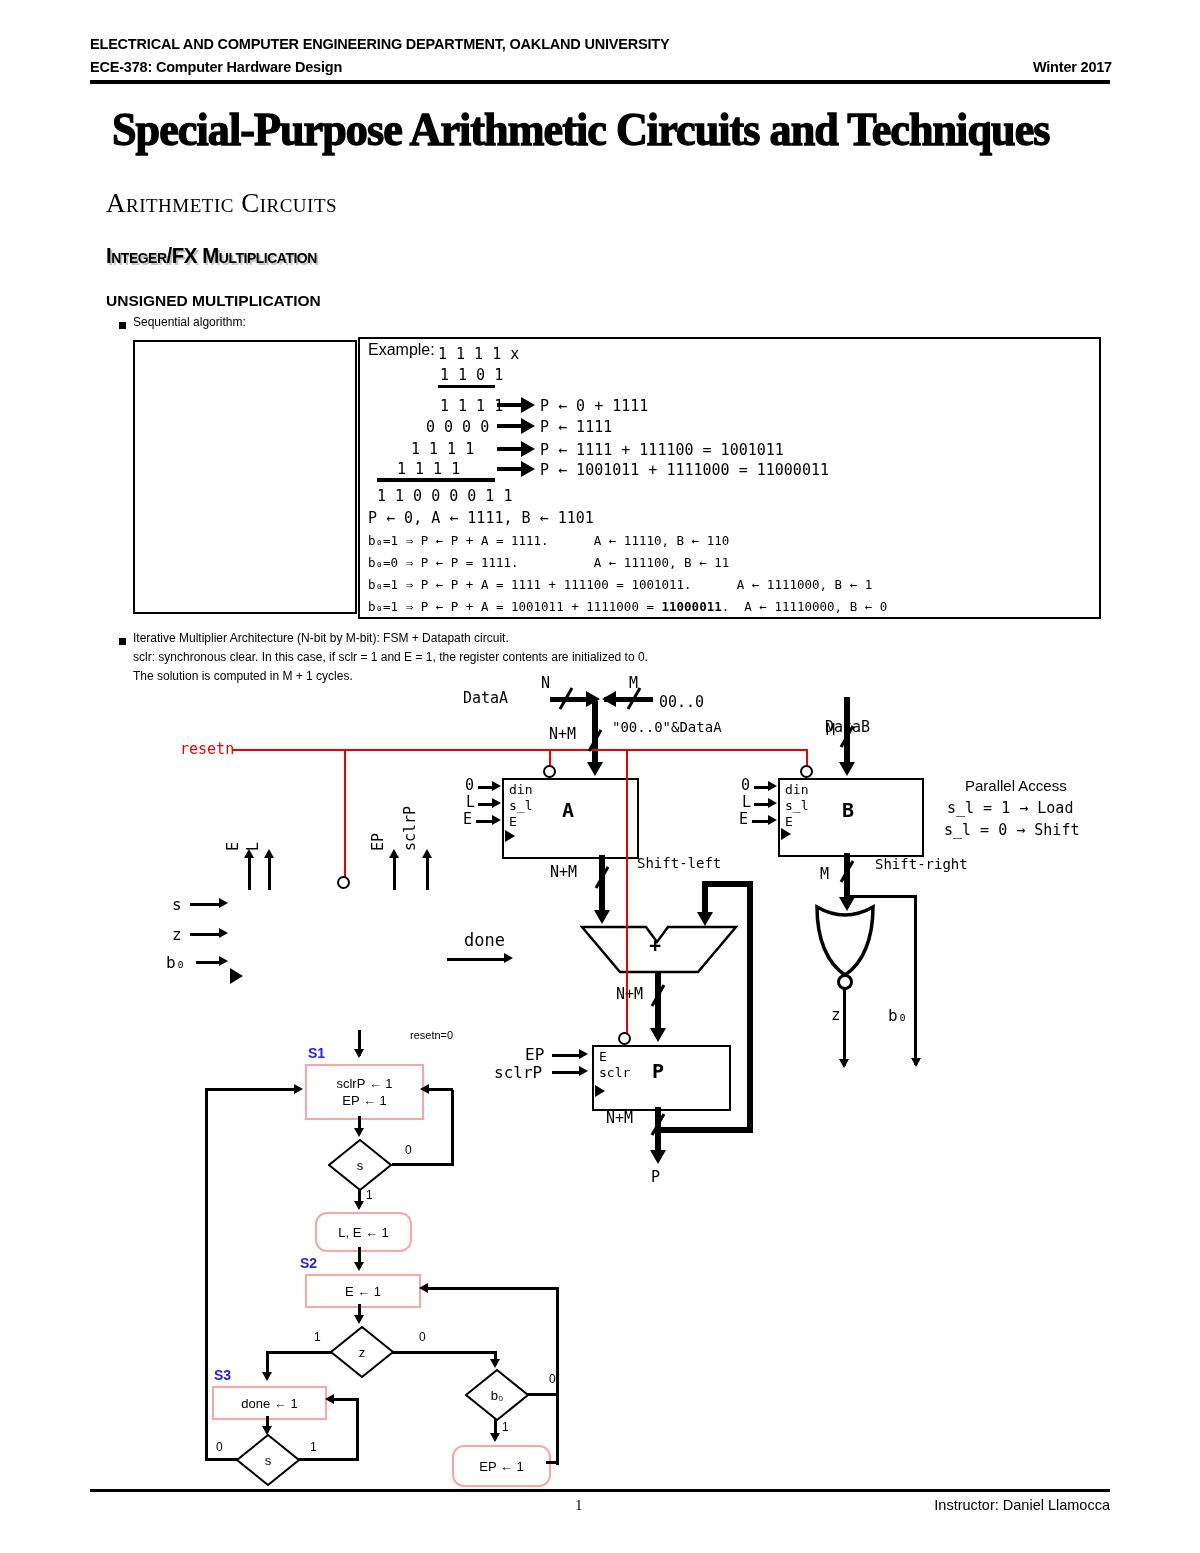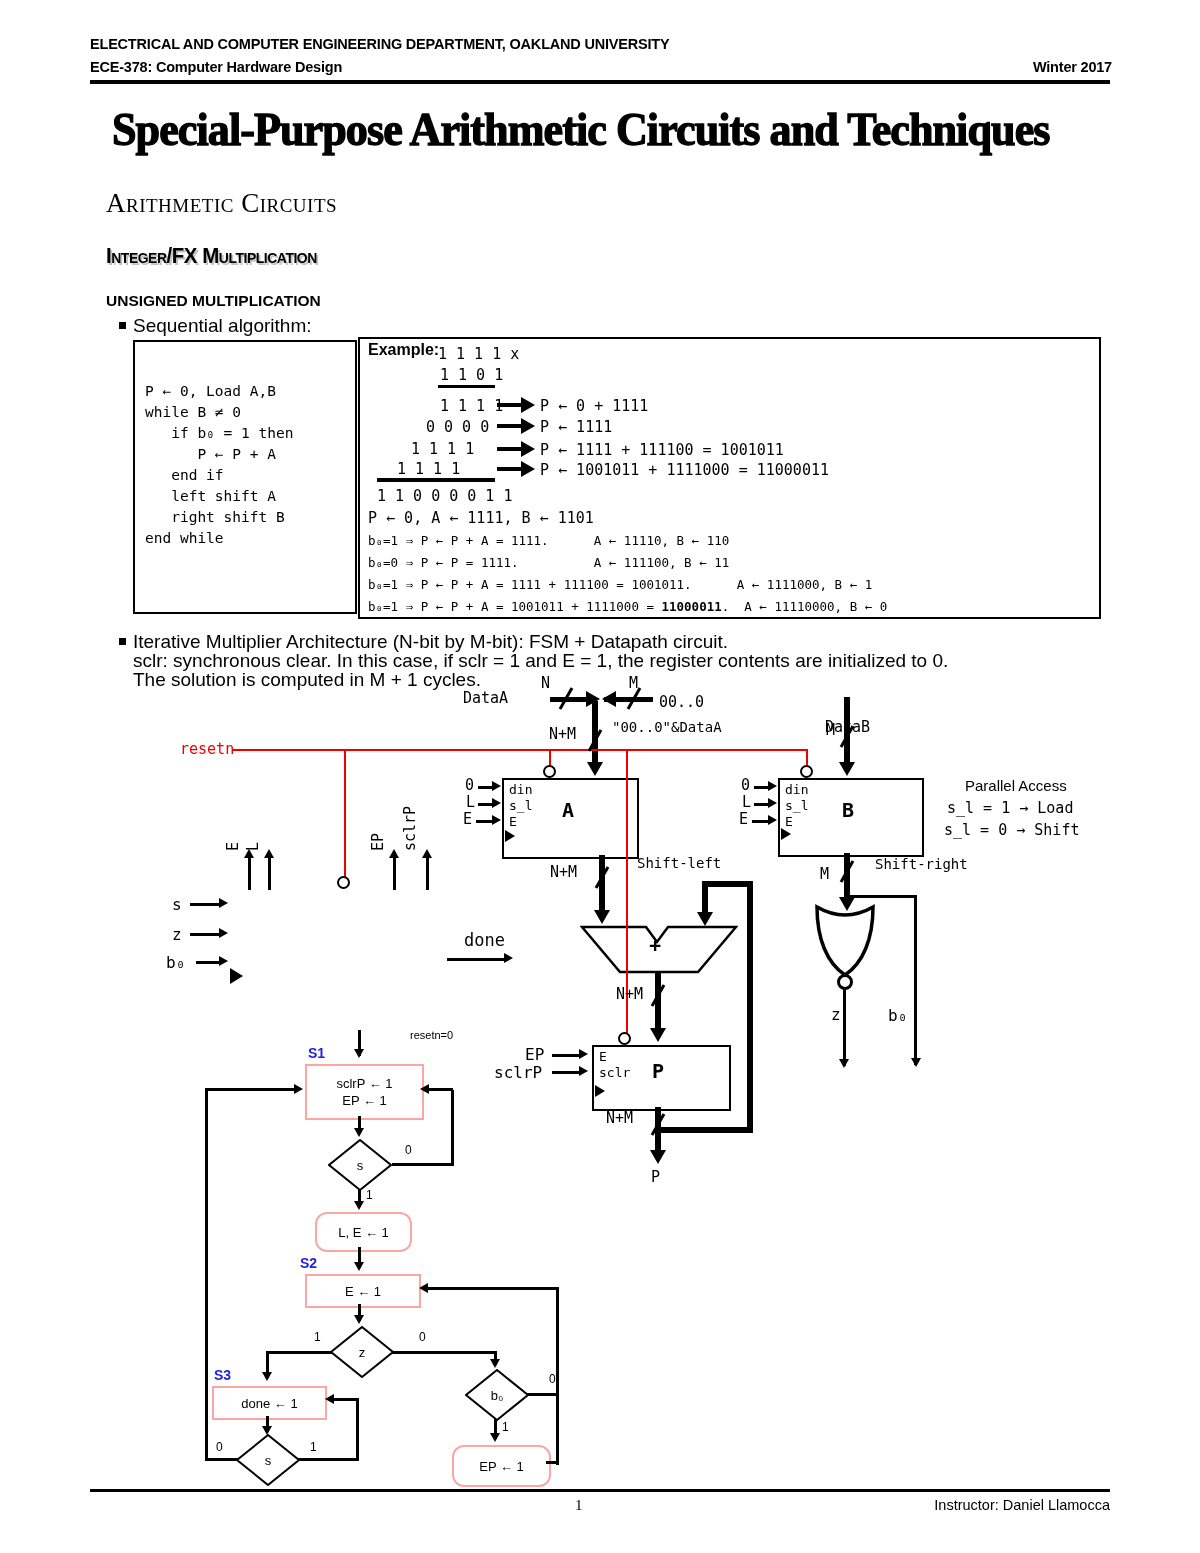--- a/index.html
+++ b/index.html
@@ -9,27 +9,27 @@
   
   .hline{font-weight:bold;font-size:14.5px;letter-spacing:-0.2px;white-space:pre;}
   .rule{background:#000;}
   
   .doctitle{font-family:"Liberation Serif",serif;font-size:46px;font-weight:bold;
             letter-spacing:-1px;-webkit-text-stroke:1.3px #000;transform:scaleX(.96);transform-origin:0 0;white-space:pre;}
   .sec1{font-family:"Liberation Serif",serif;font-size:27px;font-variant:small-caps;letter-spacing:.5px;white-space:pre;}
   .sec2{font-size:22px;font-variant:small-caps;font-weight:bold;letter-spacing:-0.5px;
         text-shadow:2px 2px 0 #c3c3c3;transform:scaleX(.93);transform-origin:0 0;white-space:pre;}
   .sec3{font-size:15.5px;font-weight:bold;white-space:pre;}
-  .body15{font-size:19px;white-space:pre;text-align:right;}
+  .body15{font-size:12px;white-space:pre;text-align:right;}
   .sqbullet{width:7px;height:7px;background:#000;}
   
   .obox{border:2px solid #000;background:#fff;}
   .mono{font-family:"DejaVu Sans Mono",monospace;white-space:pre;}
   .algo{font-size:14.5px;line-height:21px;}
-  .exlabel{font-weight:bold;font-size:16px;}
+  .exlabel{font-weight:normal;font-size:16px;}
   .m15{font-size:15px;}
   .m13{font-size:12.5px;}
   .bold{font-weight:bold;}
   
   .w{background:#000;}
   .rw{background:#ee0000;}
   .sl{width:24px;height:3px;background:#000;transform:rotate(-60deg);}
   .bub{width:9px;height:9px;background:#fff;border:2.5px solid #000;border-radius:50%;}
   .ah-r,.ah-l,.ah-u,.ah-d,.ah-rb,.ah-lb,.ah-ub,.ah-db{width:0;height:0;}
   .ah-r{border-top:5px solid transparent;border-bottom:5px solid transparent;border-left:9px solid #000;}
@@ -72,28 +72,20 @@
 
   <div class="a doctitle" style="left:112px;top:103px;">Special-Purpose Arithmetic Circuits and Techniques</div>
   <div class="a sec1" style="left:106px;top:188px;">Arithmetic Circuits</div>
   <div class="a sec2" style="left:106px;top:243px;">Integer/FX Multiplication</div>
   <div class="a sec3" style="left:106px;top:292px;">UNSIGNED MULTIPLICATION</div>
 
   <div class="a sqbullet" style="left:119px;top:322px;"></div>
   <div class="a body15" style="left:133px;top:315px;">Sequential algorithm:</div>
 
   <div class="a obox" style="left:133px;top:340px;width:220px;height:270px;"></div>
-  <div class="a mono algo" style="left:145px;top:381px;">P ← 0, Load A,B
-while B ≠ 0
-   if b₀ = 1 then
-      P ← P + A
-   end if
-   left shift A
-   right shift B
-end while</div>
 
   <div class="a obox" style="left:358px;top:337px;width:739px;height:278px;"></div>
   <div class="a exlabel" style="left:368px;top:341px;">Example:</div>
   <div class="a mono m15" style="left:438px;top:345px;">1 1 1 1 x</div>
   <div class="a mono m15" style="left:440px;top:366px;">1 1 0 1</div>
   <div class="a rule" style="left:438px;top:385px;width:57px;height:3px;"></div>
   <div class="a mono m15" style="left:440px;top:397px;">1 1 1 1</div>
   <div class="a mono m15" style="left:426px;top:418px;">0 0 0 0</div>
   <div class="a mono m15" style="left:411px;top:440px;">1 1 1 1</div>
   <div class="a mono m15" style="left:397px;top:460px;">1 1 1 1</div>

